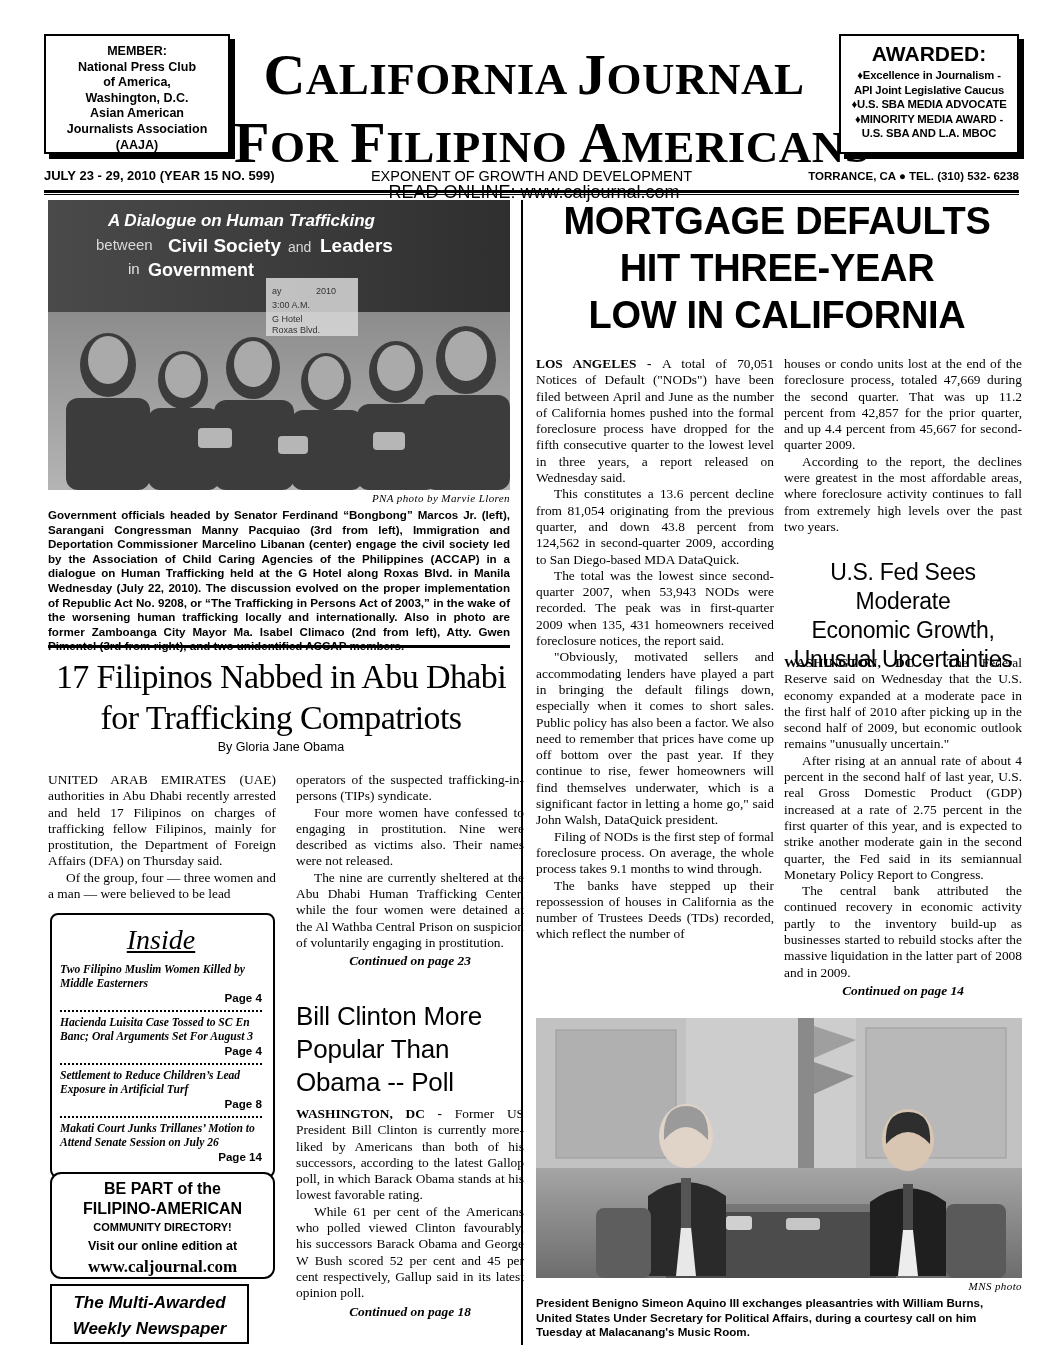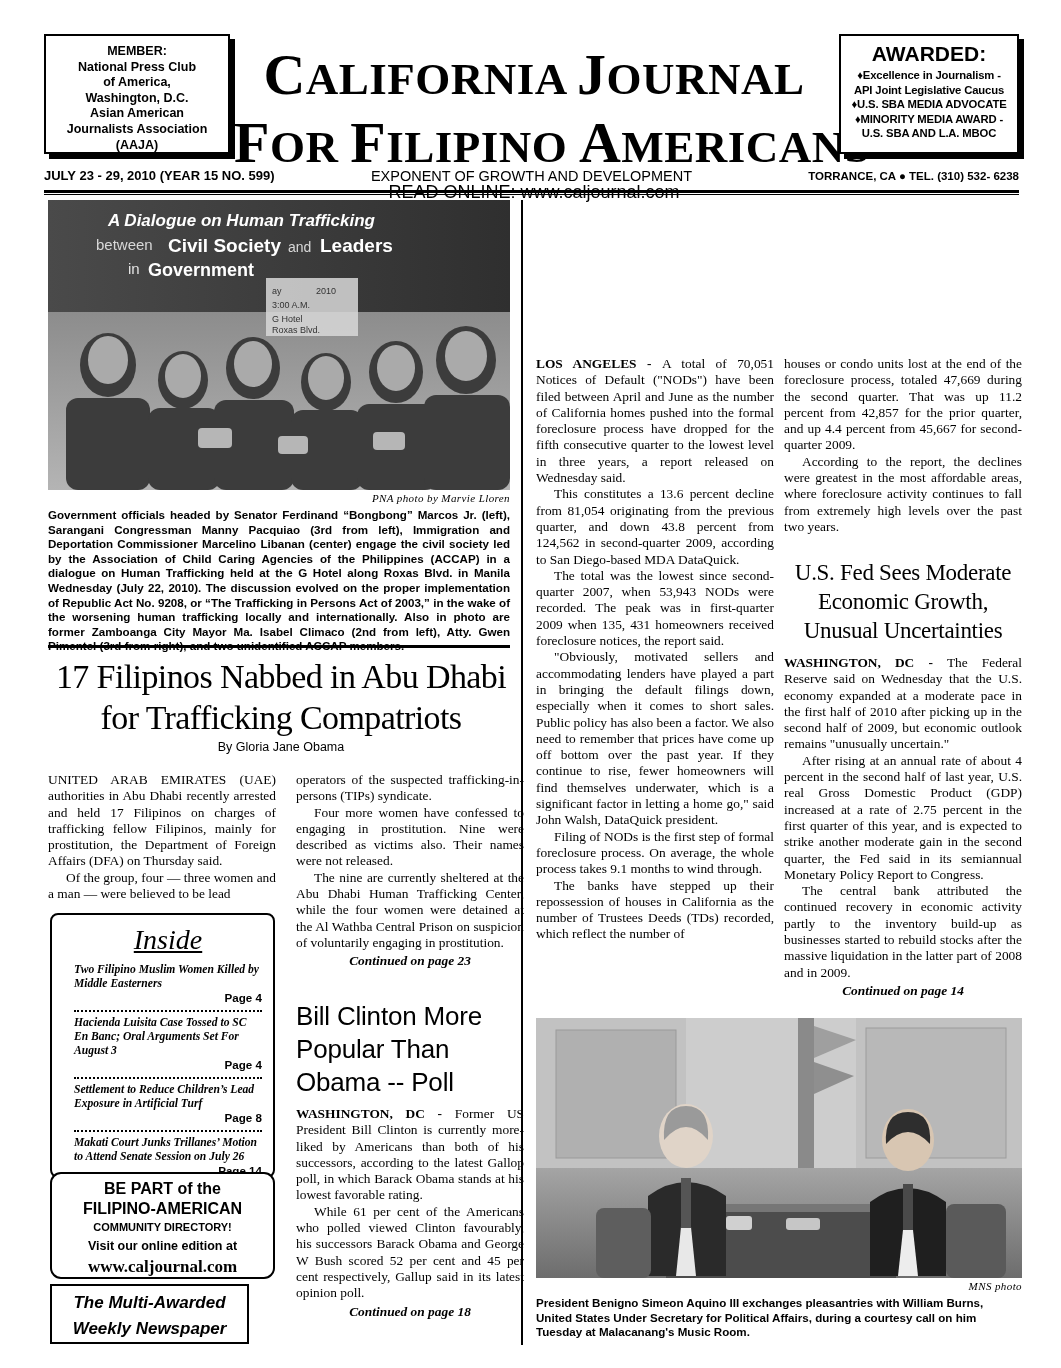--- a/index.html
+++ b/index.html
@@ -192,21 +192,21 @@
 
   
   .inside-box {
     position: absolute;
     left: 50px; top: 913px;
     width: 225px; height: 265px;
     border: 2px solid #000;
     border-radius: 8px;
     box-sizing: border-box;
     background: #fff;
-    padding: 8px 11px 0 22px;
+    padding: 8px 11px 0 8px;
   }
   .inside-title {
     text-align: center;
     font-family: "Liberation Serif", serif;
     font-style: italic;
     font-size: 28px;
     line-height: 34px;
     text-decoration: underline;
   }
   .inside-list { margin-top: 6px; }
@@ -295,21 +295,21 @@
     line-height: 47px;
     text-align: center;
     letter-spacing: -0.3px;
   }
   .colC { left: 536px; top: 356px; width: 238px; }
   .colD { left: 784px; top: 356px; width: 238px; }
 
   .hl-fed {
     position: absolute;
     left: 784px; top: 558px; width: 238px;
-    font-family: Liberation Serif, serif;
+    font-family: Liberation Sans, sans-serif;
     font-size: 23px;
     line-height: 29px;
     text-align: center;
     letter-spacing: -0.3px;
   }
   .colD2 { left: 784px; top: 655px; width: 238px; }
 
   .photo2 {
     position: absolute;
     left: 536px; top: 1018px;
@@ -492,20 +492,25 @@
   </div>
 
   <div class="col colB2">
     <p class="noindent"><span class="lead">WASHINGTON, DC - </span><span>Former US President Bill Clinton is currently more-liked by Americans than both of his successors, according to the latest Gallop poll, in which Barack Obama stands at his lowest favorable rating.</span></p>
     <p>While 61 per cent of the Americans who polled viewed Clinton favourably, his successors Barack Obama and George W Bush scored 52 per cent and 45 per cent respectively, Gallup said in its latest opinion poll.</p>
     <p class="jump">Continued on page 18</p>
   </div>
 
   <div class="vert-rule"></div>
 
+  <div class="hl-main">
+    <div>MORTGAGE DEFAULTS</div>
+    <div>HIT THREE-YEAR</div>
+    <div>LOW IN CALIFORNIA</div>
+  </div>
 
   <div class="col colC">
     <p class="noindent"><span class="lead">LOS ANGELES - </span><span>A total of 70,051 Notices of Default ("NODs") have been filed between April and June as the number of California homes pushed into the formal foreclosure process have dropped for the fifth consecutive quarter to the lowest level in three years, a report released on Wednesday said.</span></p>
     <p>This constitutes a 13.6 percent decline from 81,054 originating from the previous quarter, and down 43.8 percent from 124,562 in second-quarter 2009, according to San Diego-based MDA DataQuick.</p>
     <p>The total was the lowest since second-quarter 2007, when 53,943 NODs were recorded. The peak was in first-quarter 2009 when 135, 431 homeowners received foreclosure notices, the report said.</p>
     <p>"Obviously, motivated sellers and accommodating lenders have played a part in bringing the default filings down, especially when it comes to short sales. Public policy has also been a factor. We also need to remember that prices have come up off bottom over the past year. If they continue to rise, fewer homeowners will find themselves underwater, which is a significant factor in letting a home go," said John Walsh, DataQuick president.</p>
     <p>Filing of NODs is the first step of formal foreclosure process. On average, the whole process takes 9.1 months to wind through.</p>
     <p>The banks have stepped up their repossession of houses in California as the number of Trustees Deeds (TDs) recorded, which reflect the number of</p>
   </div>
 

